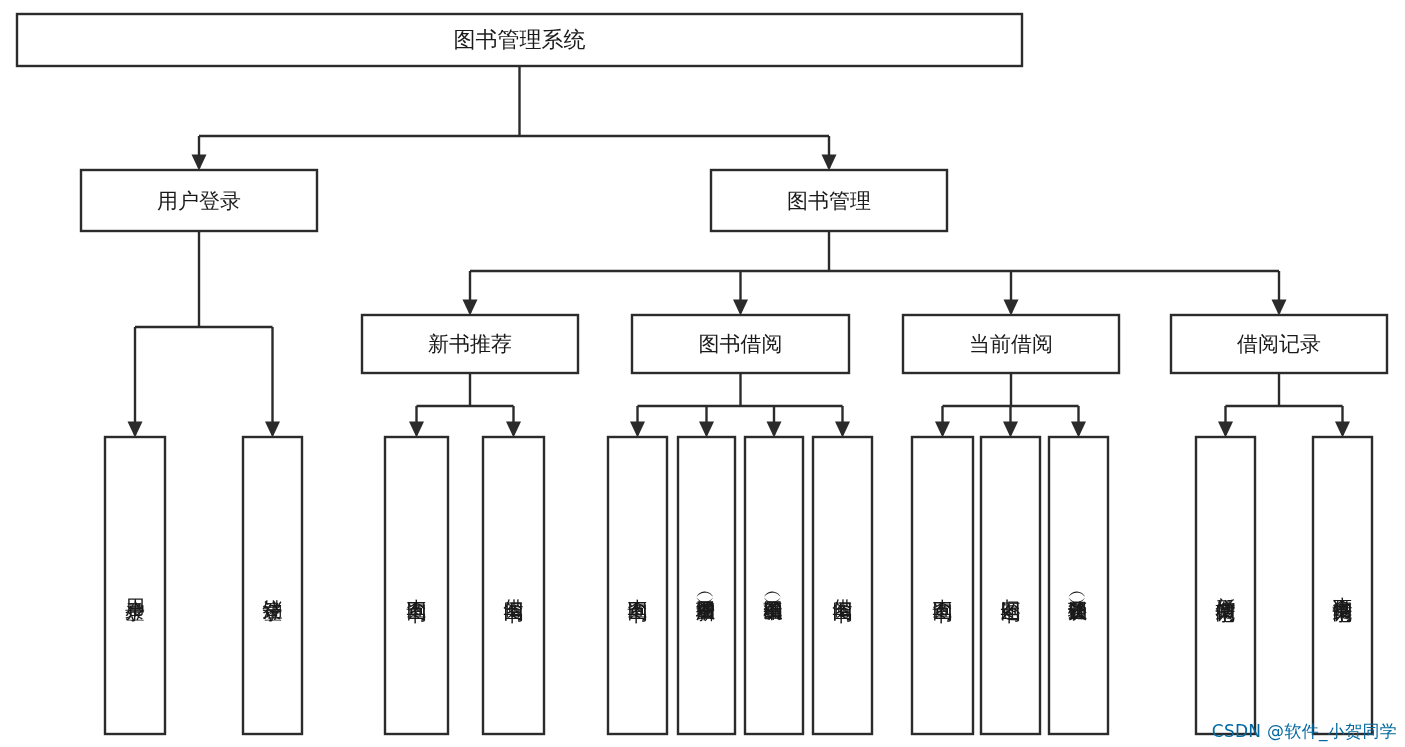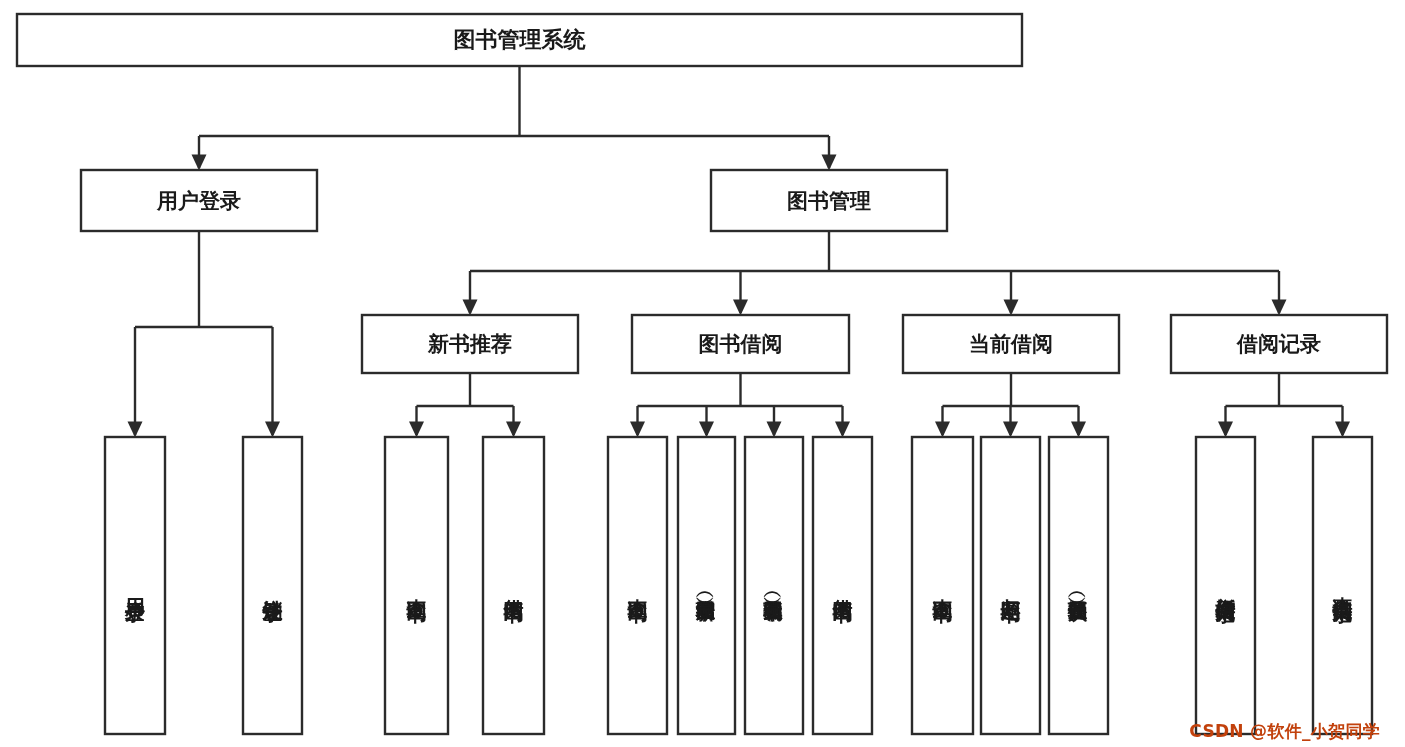--- a/index.html
+++ b/index.html
@@ -12,21 +12,20 @@
     width: 1405px;
     height: 747px;
     overflow: hidden;
     font-family: "DejaVu Sans", "Liberation Sans", sans-serif;
   }
   #diagram-root {
     position: relative;
     width: 1405px;
     height: 747px;
     background: #ffffff;
-    font-weight: bold;
   }
   svg#flowchart {
     position: absolute;
     left: 0;
     top: 0;
     width: 1405px;
     height: 747px;
     display: block;
   }
   .node-box {
@@ -69,25 +68,25 @@
     font-family: "DejaVu Sans", "Liberation Sans", sans-serif;
     font-size: 20px;
     line-height: 1.06;
     color: #1a1a1a;
     letter-spacing: 1.5px;
     white-space: pre;
     pointer-events: none;
   }
   .watermark {
     position: absolute;
-    right: 25px;
+    right: 8px;
     bottom: 4px;
     font-family: "DejaVu Sans", "Liberation Sans", sans-serif;
     font-size: 17px;
-    color: #c2410c;
+    color: #0369a1;
     white-space: nowrap;
     letter-spacing: 0.3px;
   }
 </style>
 </head>
 <body>
 
 <div id="diagram-root">
 
   <svg id="flowchart" viewBox="0 0 1405 747">

